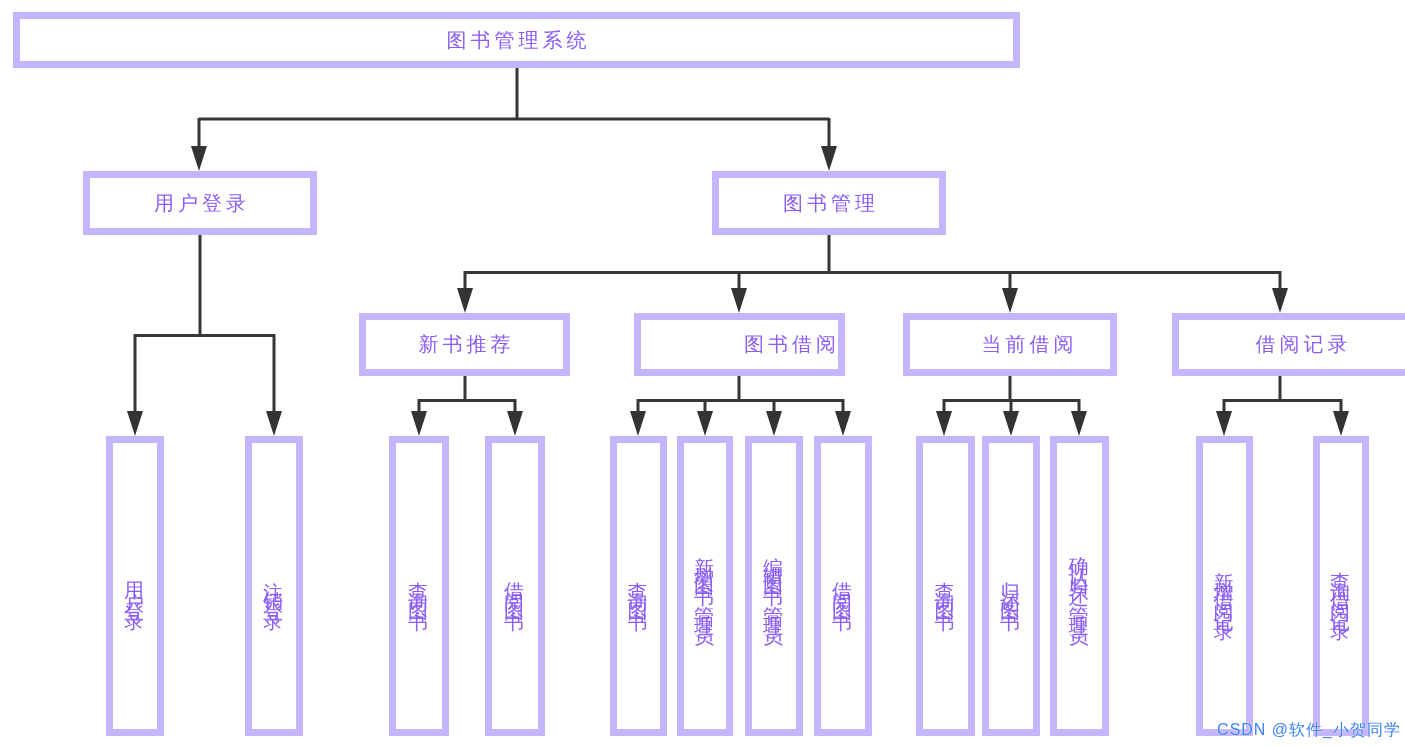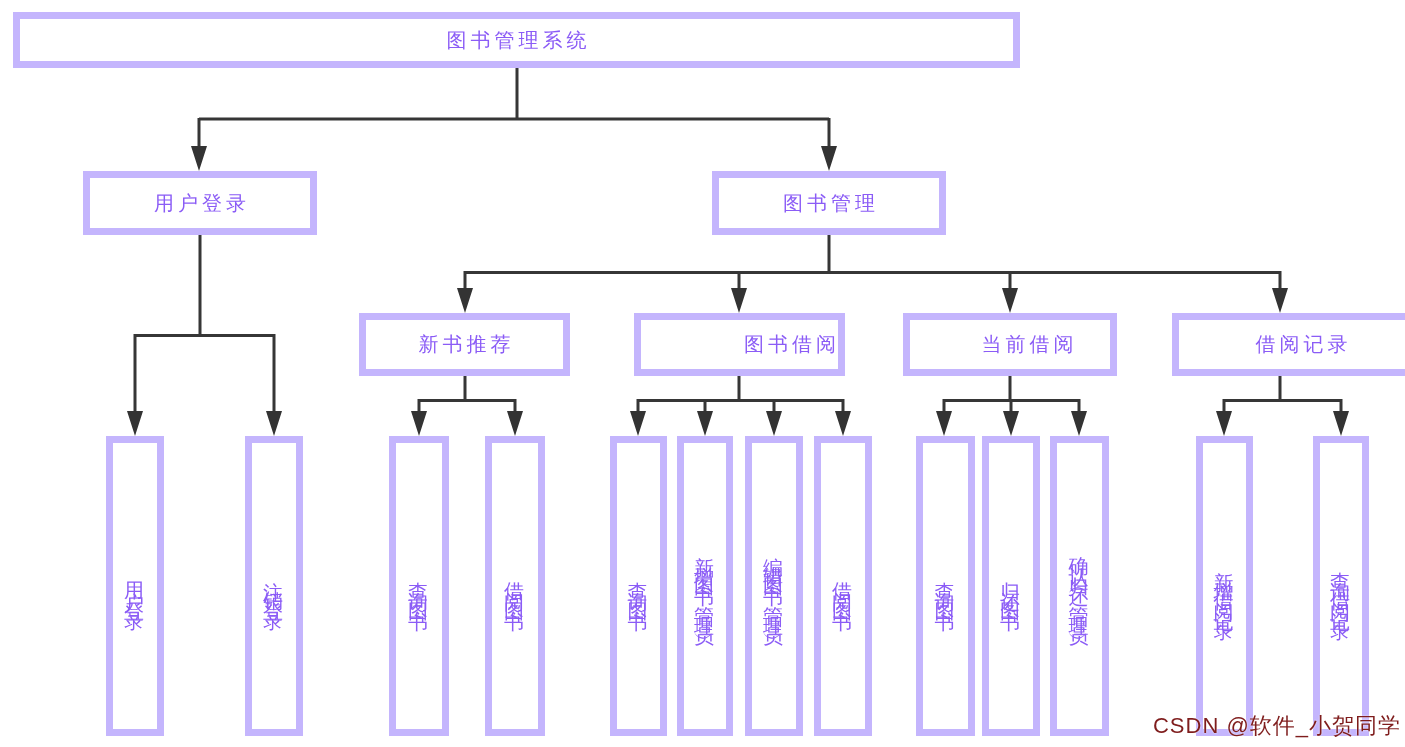--- a/index.html
+++ b/index.html
@@ -36,22 +36,22 @@
     text-orientation: mixed;
     letter-spacing: 10px;
     font-size: 20px;
     white-space: normal;
   }
   .leaf .label { transform: none; }
   .watermark {
     position: absolute;
     right: 4px;
     bottom: 6px;
-    font-size: 22px;
-    color: #7f1d1d;
+    font-size: 16px;
+    color: #3b82f6;
     letter-spacing: 1px;
     text-shadow: 0 0 2px #ffffff;
   }
 </style>
 </head>
 <body>
 
 <div class="canvas">
 
   <svg class="connectors" viewBox="0 0 1405 747" xmlns="http://www.w3.org/2000/svg">

